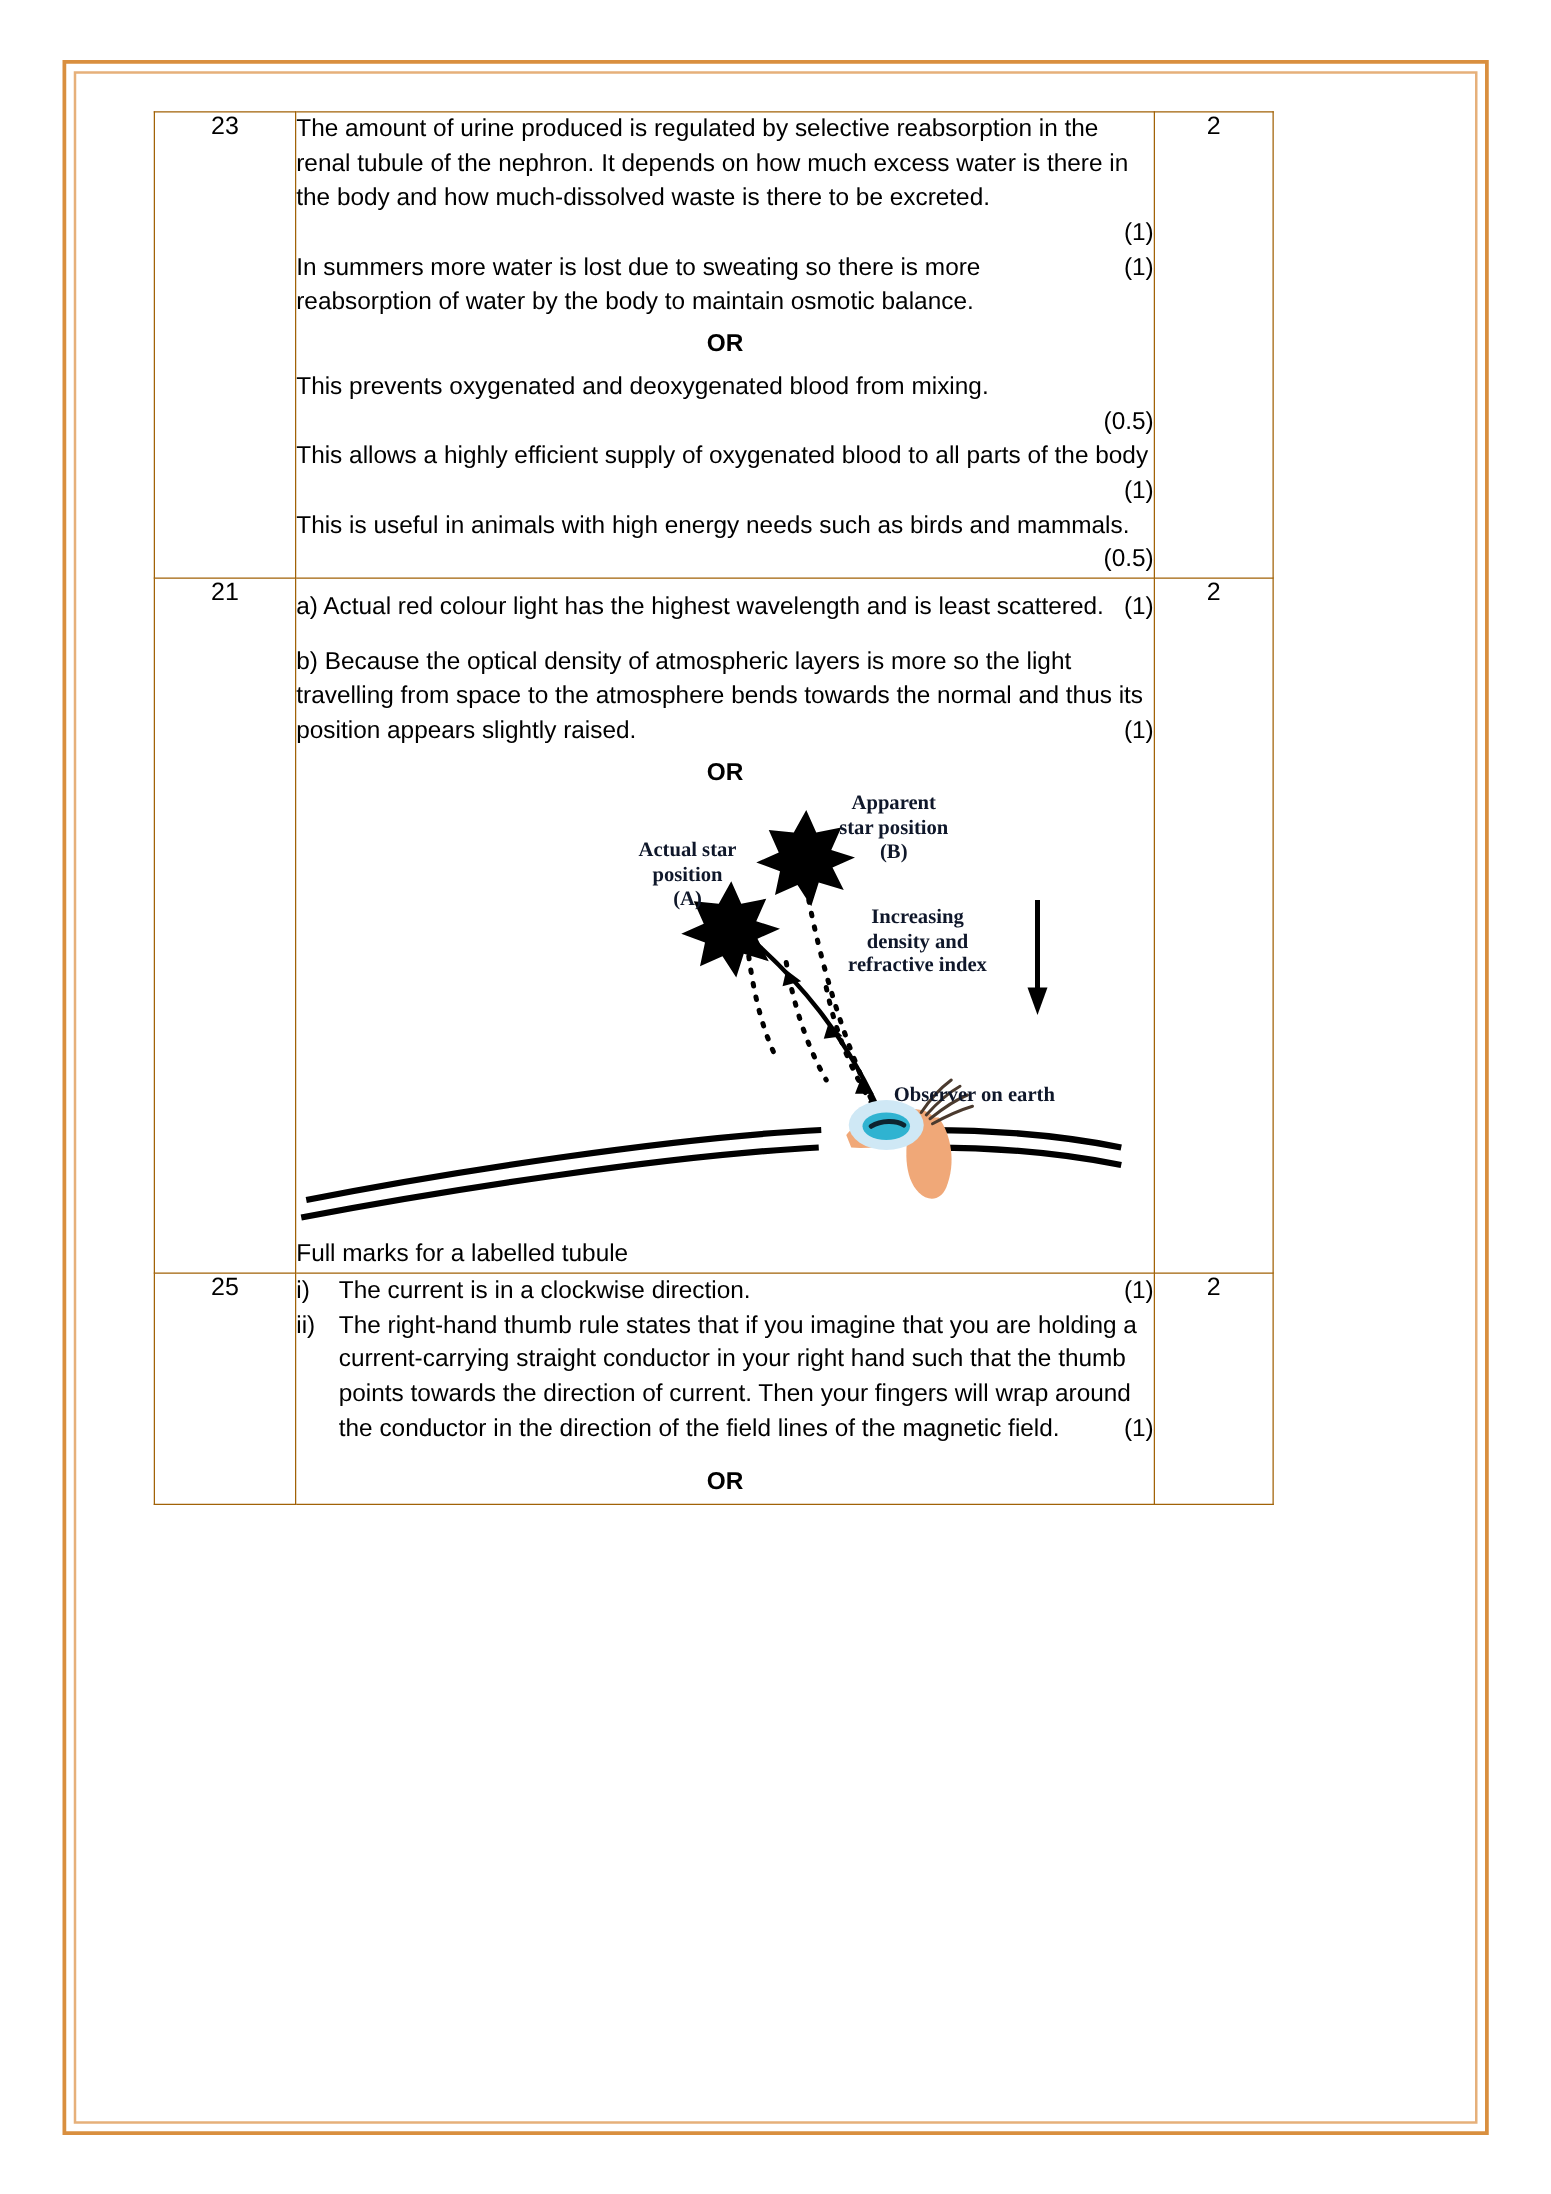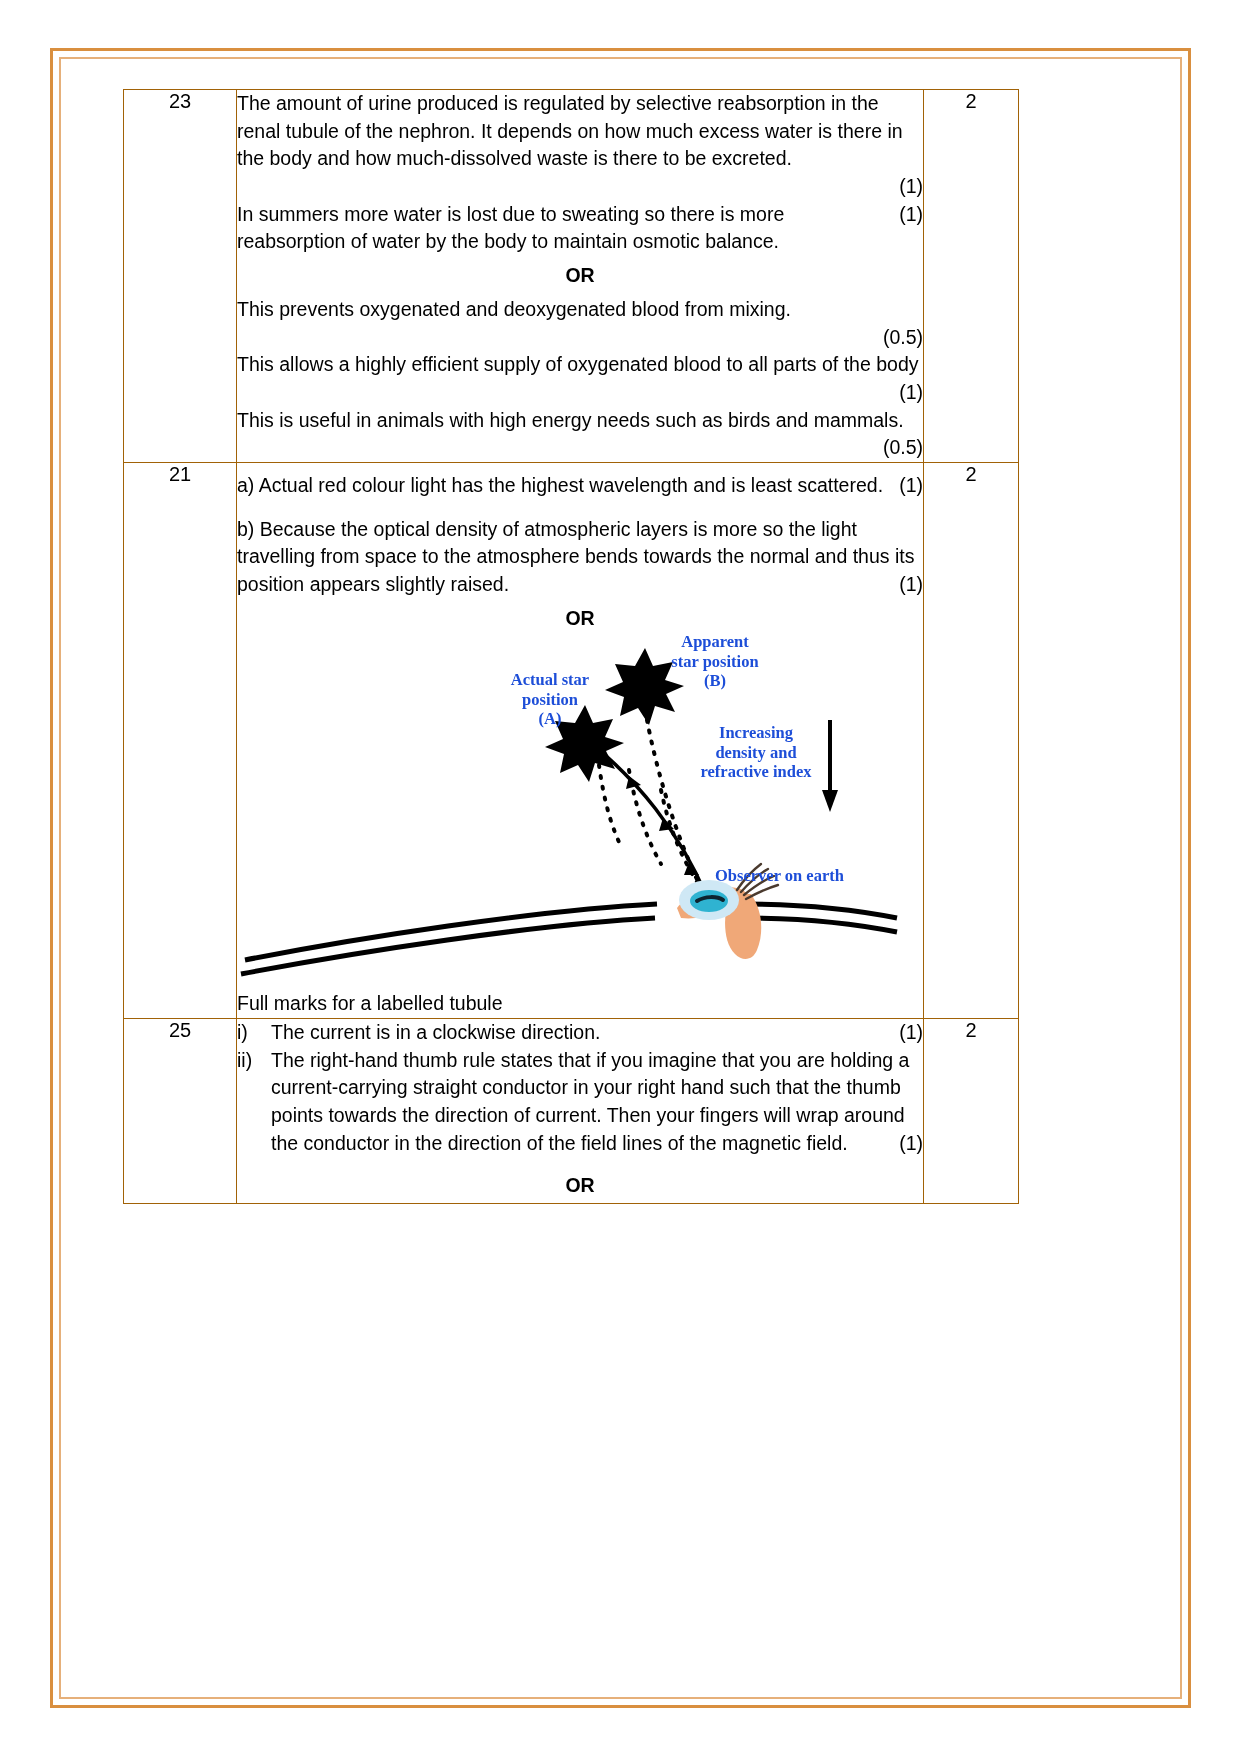--- a/index.html
+++ b/index.html
@@ -113,26 +113,26 @@
     margin-top: 4px;
   }
   .diagram-wrap svg { display: block; }
   .dlabel {
     position: absolute;
     font-family: "Liberation Serif", serif;
     font-weight: bold;
     font-size: 16.5px;
     line-height: 1.17;
     text-align: center;
-    color: #1d4ed8;
+    color: #0f172a;
     white-space: pre-line;
   }
   #label-actual   { left: 253px; top: 28px; width: 120px; }
   #label-apparent { left: 408px; top: -10px; width: 140px; }
-  #label-density  { left: 444px; top: 81px; width: 150px; }
+  #label-density  { left: 422px; top: 81px; width: 150px; }
   #label-observer { left: 478px; top: 224px; width: 200px; text-align: left; }
 </style>
 </head>
 <body>
 
 <div class="page-frame-outer"></div>
 <div class="page-frame-inner"></div>
 
 <table class="answer-table">
   <colgroup>

